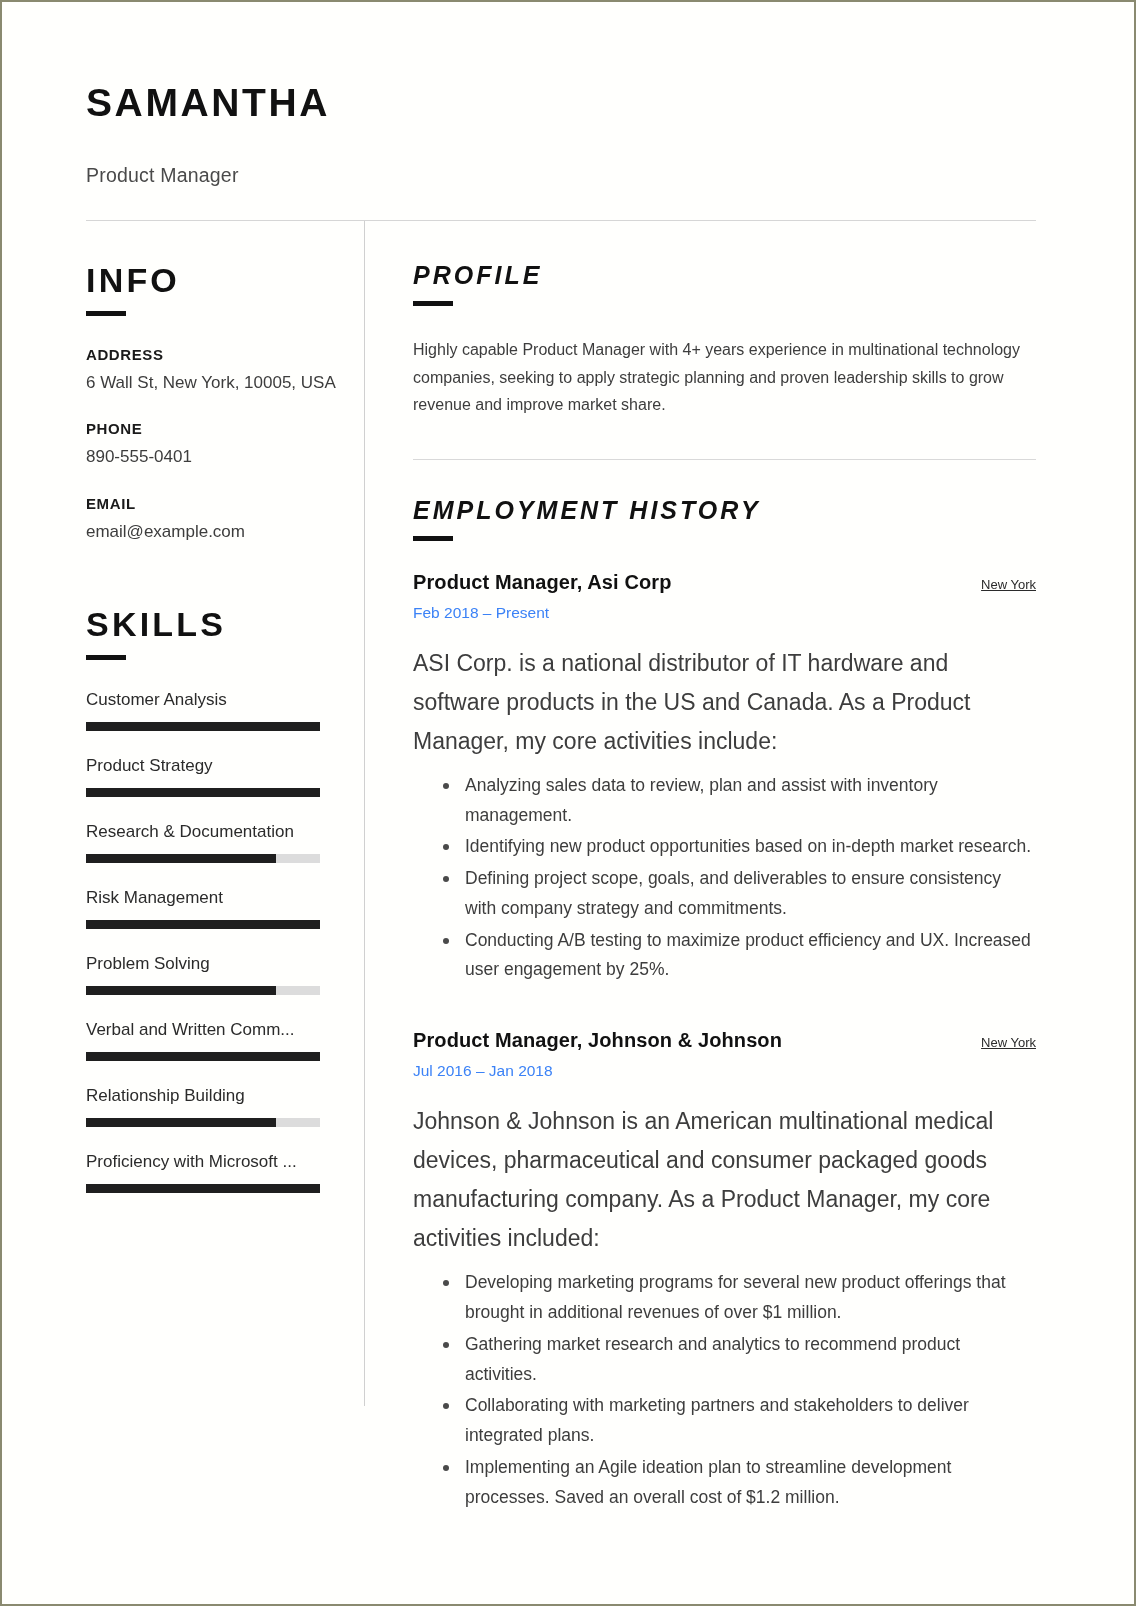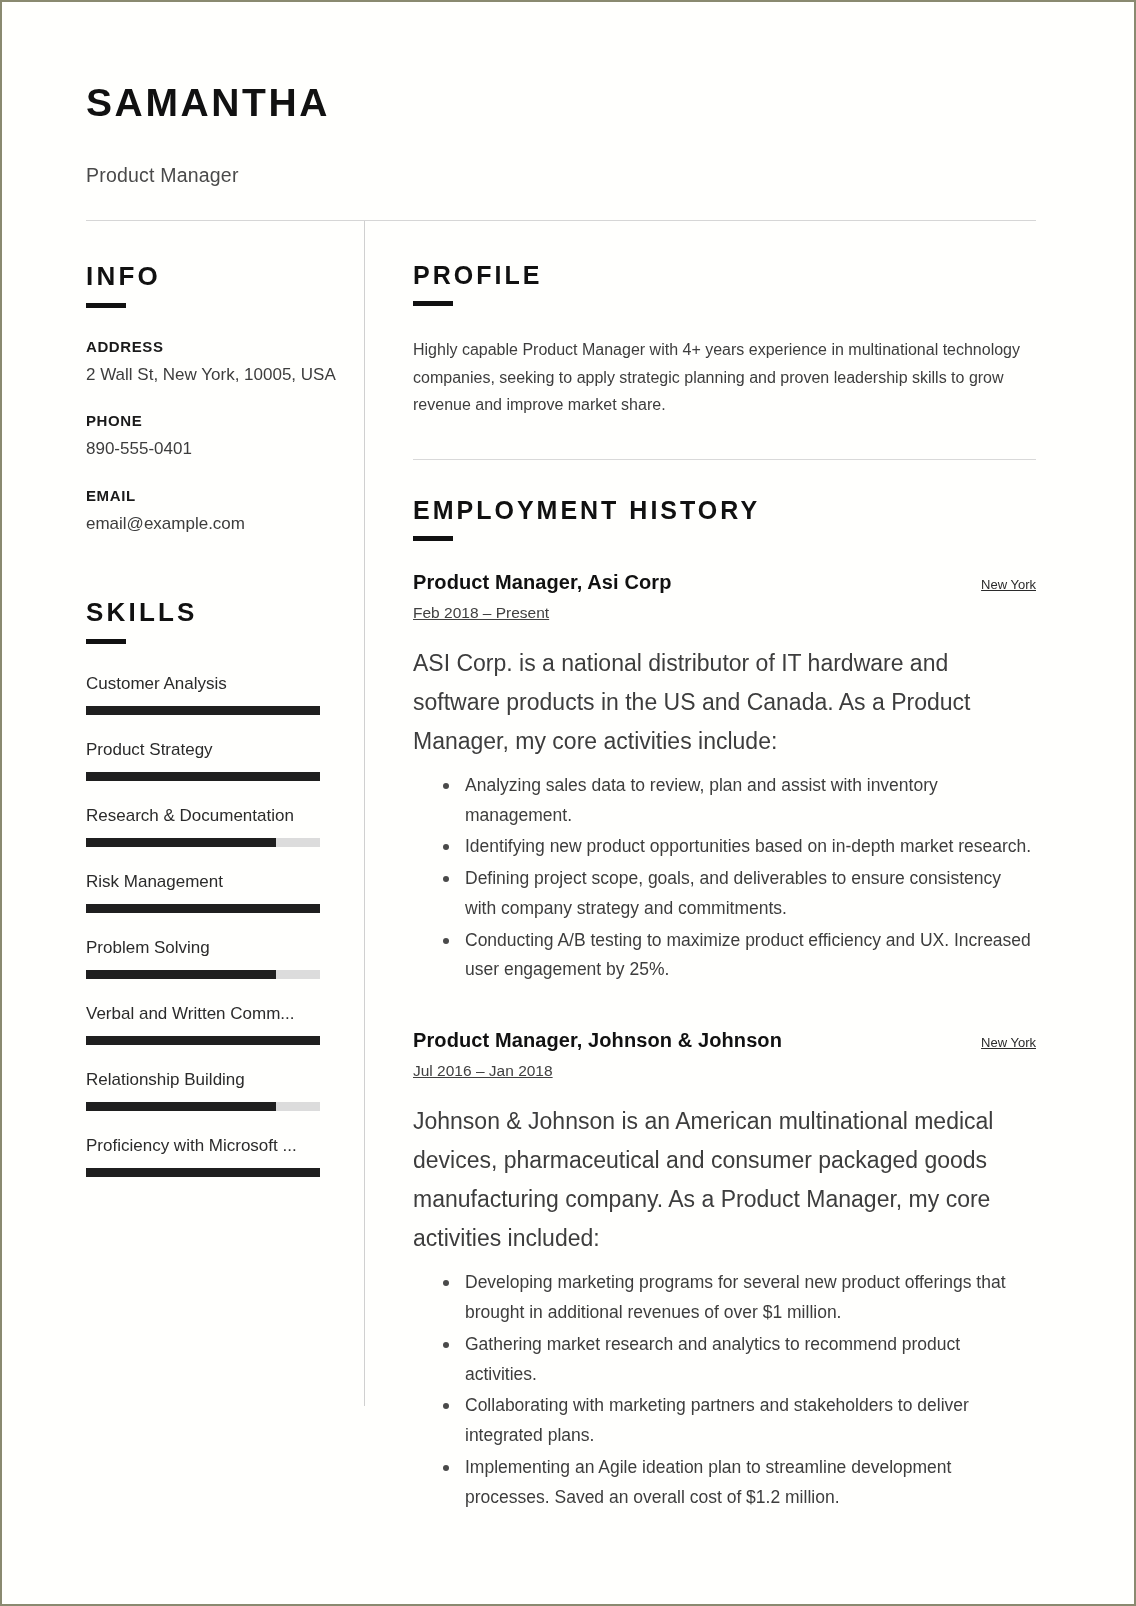--- a/index.html
+++ b/index.html
@@ -69,28 +69,28 @@
   }
   .col-right {
     flex: 1;
     padding-top: 40px;
     padding-left: 48px;
     box-sizing: border-box;
   }
 
   
   .section-title {
-    font-size: 26px;
+    font-size: 34px;
     font-weight: 700;
     letter-spacing: 3.2px;
     text-transform: uppercase;
     color: #111111;
     margin: 0;
   }
-  .section-title.small { font-size: 25px; letter-spacing: 3px; }
+  .section-title.small { font-size: 25px; letter-spacing: 3px; font-style: italic; }
   .title-underline {
     width: 40px;
     height: 5px;
     background: #111111;
     margin-top: 11px;
     margin-bottom: 30px;
   }
 
   
   .info-item { margin-bottom: 24px; }
@@ -156,24 +156,23 @@
   }
   .job-location {
     font-size: 13px;
     color: #2b2b2b;
     white-space: nowrap;
     padding-left: 16px;
     text-decoration: underline;
   }
   .job-dates {
     font-size: 15.5px;
-    color: #404040;
+    color: #3b82f6;
     margin-top: 10px;
     margin-bottom: 22px;
-    text-decoration: underline;
   }
   .job-desc {
     font-size: 23px;
     line-height: 1.7;
     color: #3d3d3d;
     margin: 0 0 10px 0;
   }
   ul.job-bullets {
     margin: 4px 0 0 0;
     padding-left: 30px;
@@ -216,21 +215,21 @@
   <div class="body-cols">
 
     <div class="col-left">
 
       <div>
         <h2 class="section-title">INFO</h2>
         <div class="title-underline"></div>
 
         <div class="info-item">
           <div class="info-label">ADDRESS</div>
-          <div class="info-value">2 Wall St, New York, 10005, USA</div>
+          <div class="info-value">6 Wall St, New York, 10005, USA</div>
         </div>
 
         <div class="info-item">
           <div class="info-label">PHONE</div>
           <div class="info-value">890-555-0401</div>
         </div>
 
         <div class="info-item">
           <div class="info-label">EMAIL</div>
           <div class="info-value">email@example.com</div>

